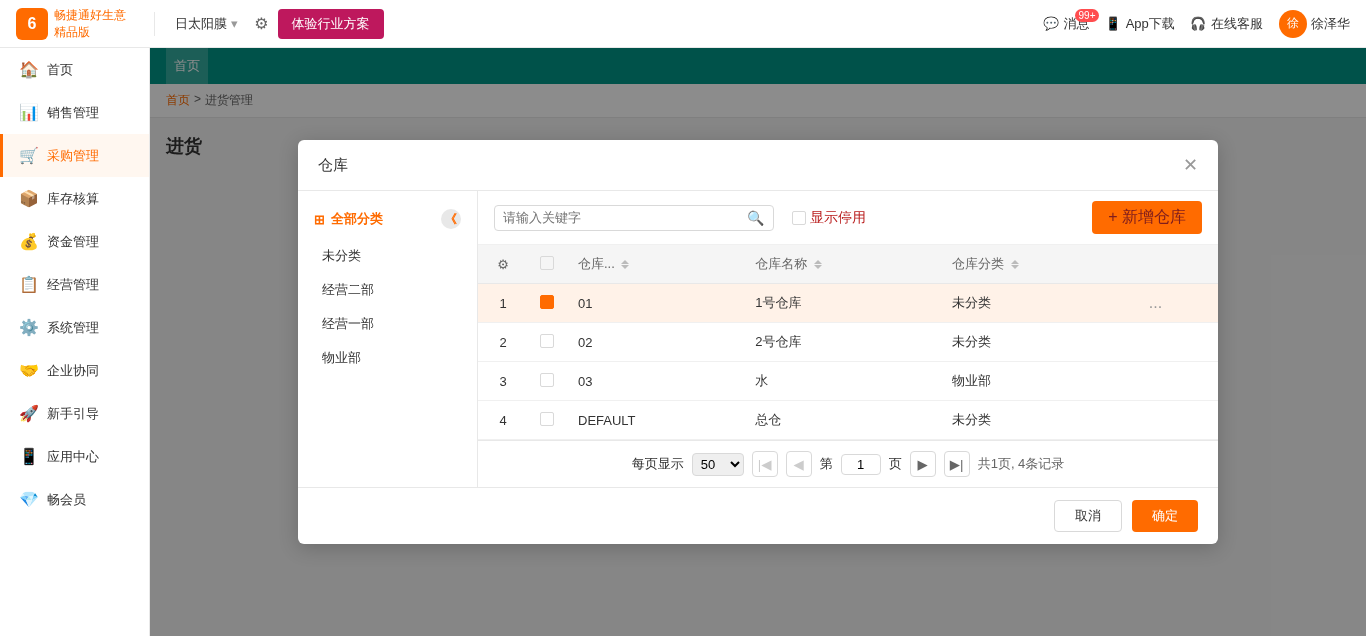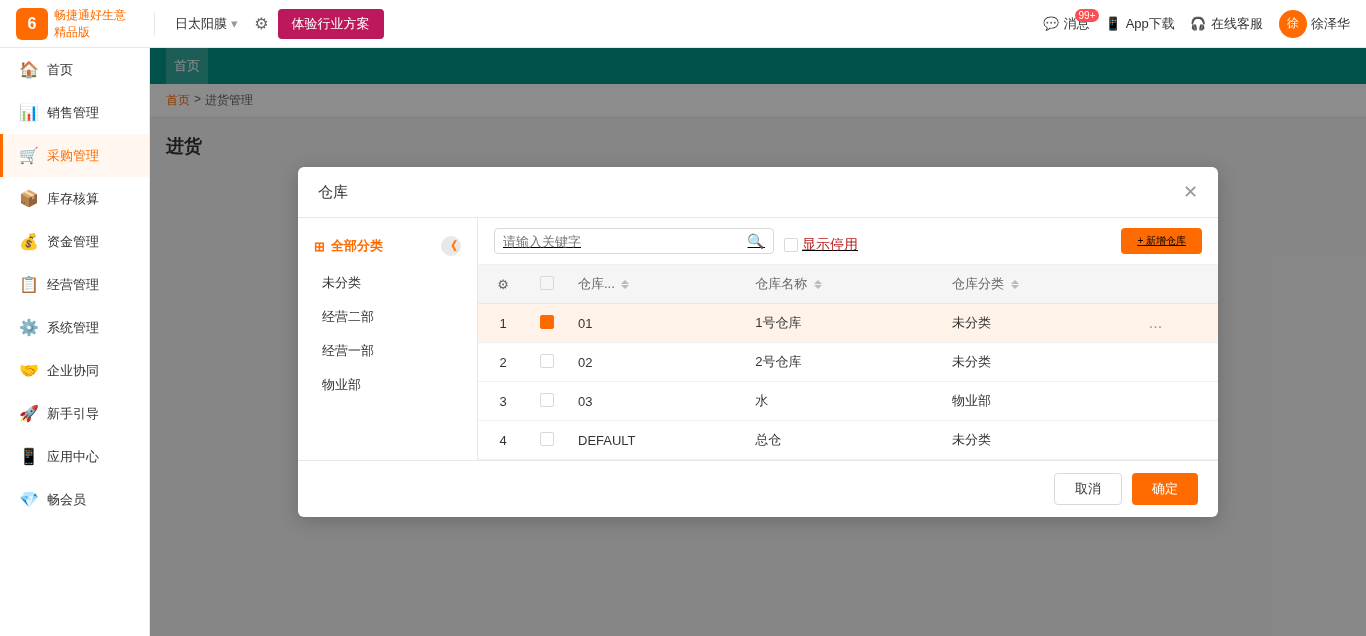--- a/index.html
+++ b/index.html
@@ -44,27 +44,27 @@
     .modal { background: #fff; border-radius: 6px; width: 920px; max-height: 560px; display: flex; flex-direction: column; box-shadow: 0 4px 20px rgba(0,0,0,0.2); }
     .modal-header { padding: 14px 20px; border-bottom: 1px solid #e8e8e8; display: flex; align-items: center; justify-content: space-between; }
     .modal-title { font-size: 15px; font-weight: normal; color: #333; }
     .modal-close { cursor: pointer; color: #999; font-size: 18px; }
     .modal-body { display: flex; flex: 1; overflow: hidden; }
     .modal-sidebar { width: 180px; border-right: 1px solid #e8e8e8; padding: 8px 0; flex-shrink: 0; }
     .modal-sidebar-header { display: flex; align-items: center; gap: 6px; padding: 10px 16px; font-size: 13px; font-weight: bold; color: #ff6b00; cursor: pointer; }
     .modal-sidebar-collapse { width: 20px; height: 20px; background: #e8e8e8; border-radius: 50%; display: flex; align-items: center; justify-content: center; cursor: pointer; margin-left: auto; font-size: 12px; }
     .modal-sidebar-item { padding: 8px 16px 8px 24px; font-size: 13px; color: #333; cursor: pointer; }
     .modal-content { flex: 1; display: flex; flex-direction: column; overflow: hidden; }
-    .modal-toolbar { padding: 10px 16px; display: flex; align-items: flex-end; gap: 10px; border-bottom: 1px solid #f0f0f0; text-decoration: underline; }
+    .modal-toolbar { padding: 10px 16px; display: flex; align-items: center; gap: 18px; border-bottom: 1px solid #f0f0f0; }
     .search-input-wrap { display: flex; align-items: center; border: 1px solid #d9d9d9; border-radius: 4px; padding: 4px 8px; gap: 6px; flex: 1; max-width: 280px; }
     .search-input-wrap input { border: none; outline: none; font-size: 13px; color: #333; width: 100%; background: transparent; }
     .search-icon { color: #999; font-size: 14px; cursor: pointer; }
     .show-disabled { display: flex; align-items: center; gap: 4px; font-size: 14px; color: #b91c1c; cursor: pointer; }
     .checkbox { width: 14px; height: 14px; border: 1px solid #d9d9d9; border-radius: 2px; display: inline-block; }
-    .add-btn { background: #ff6b00; color: #000000; border: none; padding: 6px 16px; border-radius: 4px; cursor: pointer; font-size: 10px; margin-left: auto; display: flex; align-items: center; gap: 4px; }
+    .add-btn { background: #ff6b00; color: #7f1d1d; border: none; padding: 6px 16px; border-radius: 4px; cursor: pointer; font-size: 16px; margin-left: auto; display: flex; align-items: center; gap: 4px; }
     
     
     .modal-table { flex: 1; overflow-y: auto; }
     table { width: 100%; border-collapse: collapse; }
     thead tr { background: #f5f5f5; }
     th { padding: 10px 12px; text-align: left; font-size: 13px; color: #666; font-weight: normal; border-bottom: 1px solid #e8e8e8; white-space: nowrap; }
     td { padding: 10px 12px; font-size: 13px; color: #333; border-bottom: 1px solid #f0f0f0; }
     tr.selected td { background: #fff2e8; }
     .th-gear { width: 40px; text-align: center; }
     .th-check { width: 36px; text-align: center; }
@@ -299,20 +299,37 @@
       <td><span class="checkbox"></span></td>
       <td>DEFAULT</td>
       <td>总仓</td>
       <td>未分类</td>
       <td></td>
     </tr>
                   </tbody>
               </table>
             </div>
 
+            <div class="modal-pagination">
+              <span>每页显示</span>
+              <div class="page-size-select">
+                <select>
+                  <option>50</option>
+                  <option>100</option>
+                </select>
+              </div>
+              <button class="page-nav-btn disabled">|◀</button>
+              <button class="page-nav-btn disabled">◀</button>
+              <span>第</span>
+              <input class="page-input" type="text" value="1" style="">
+              <span>页</span>
+              <button class="page-nav-btn">▶</button>
+              <button class="page-nav-btn">▶|</button>
+              <span class="page-total">共1页, 4条记录</span>
+            </div>
           </div>
         </div>
 
         <div class="modal-footer">
           <button class="cancel-btn">取消</button>
           <button class="confirm-btn">确定</button>
         </div>
       </div>
     </div>
   </div>

